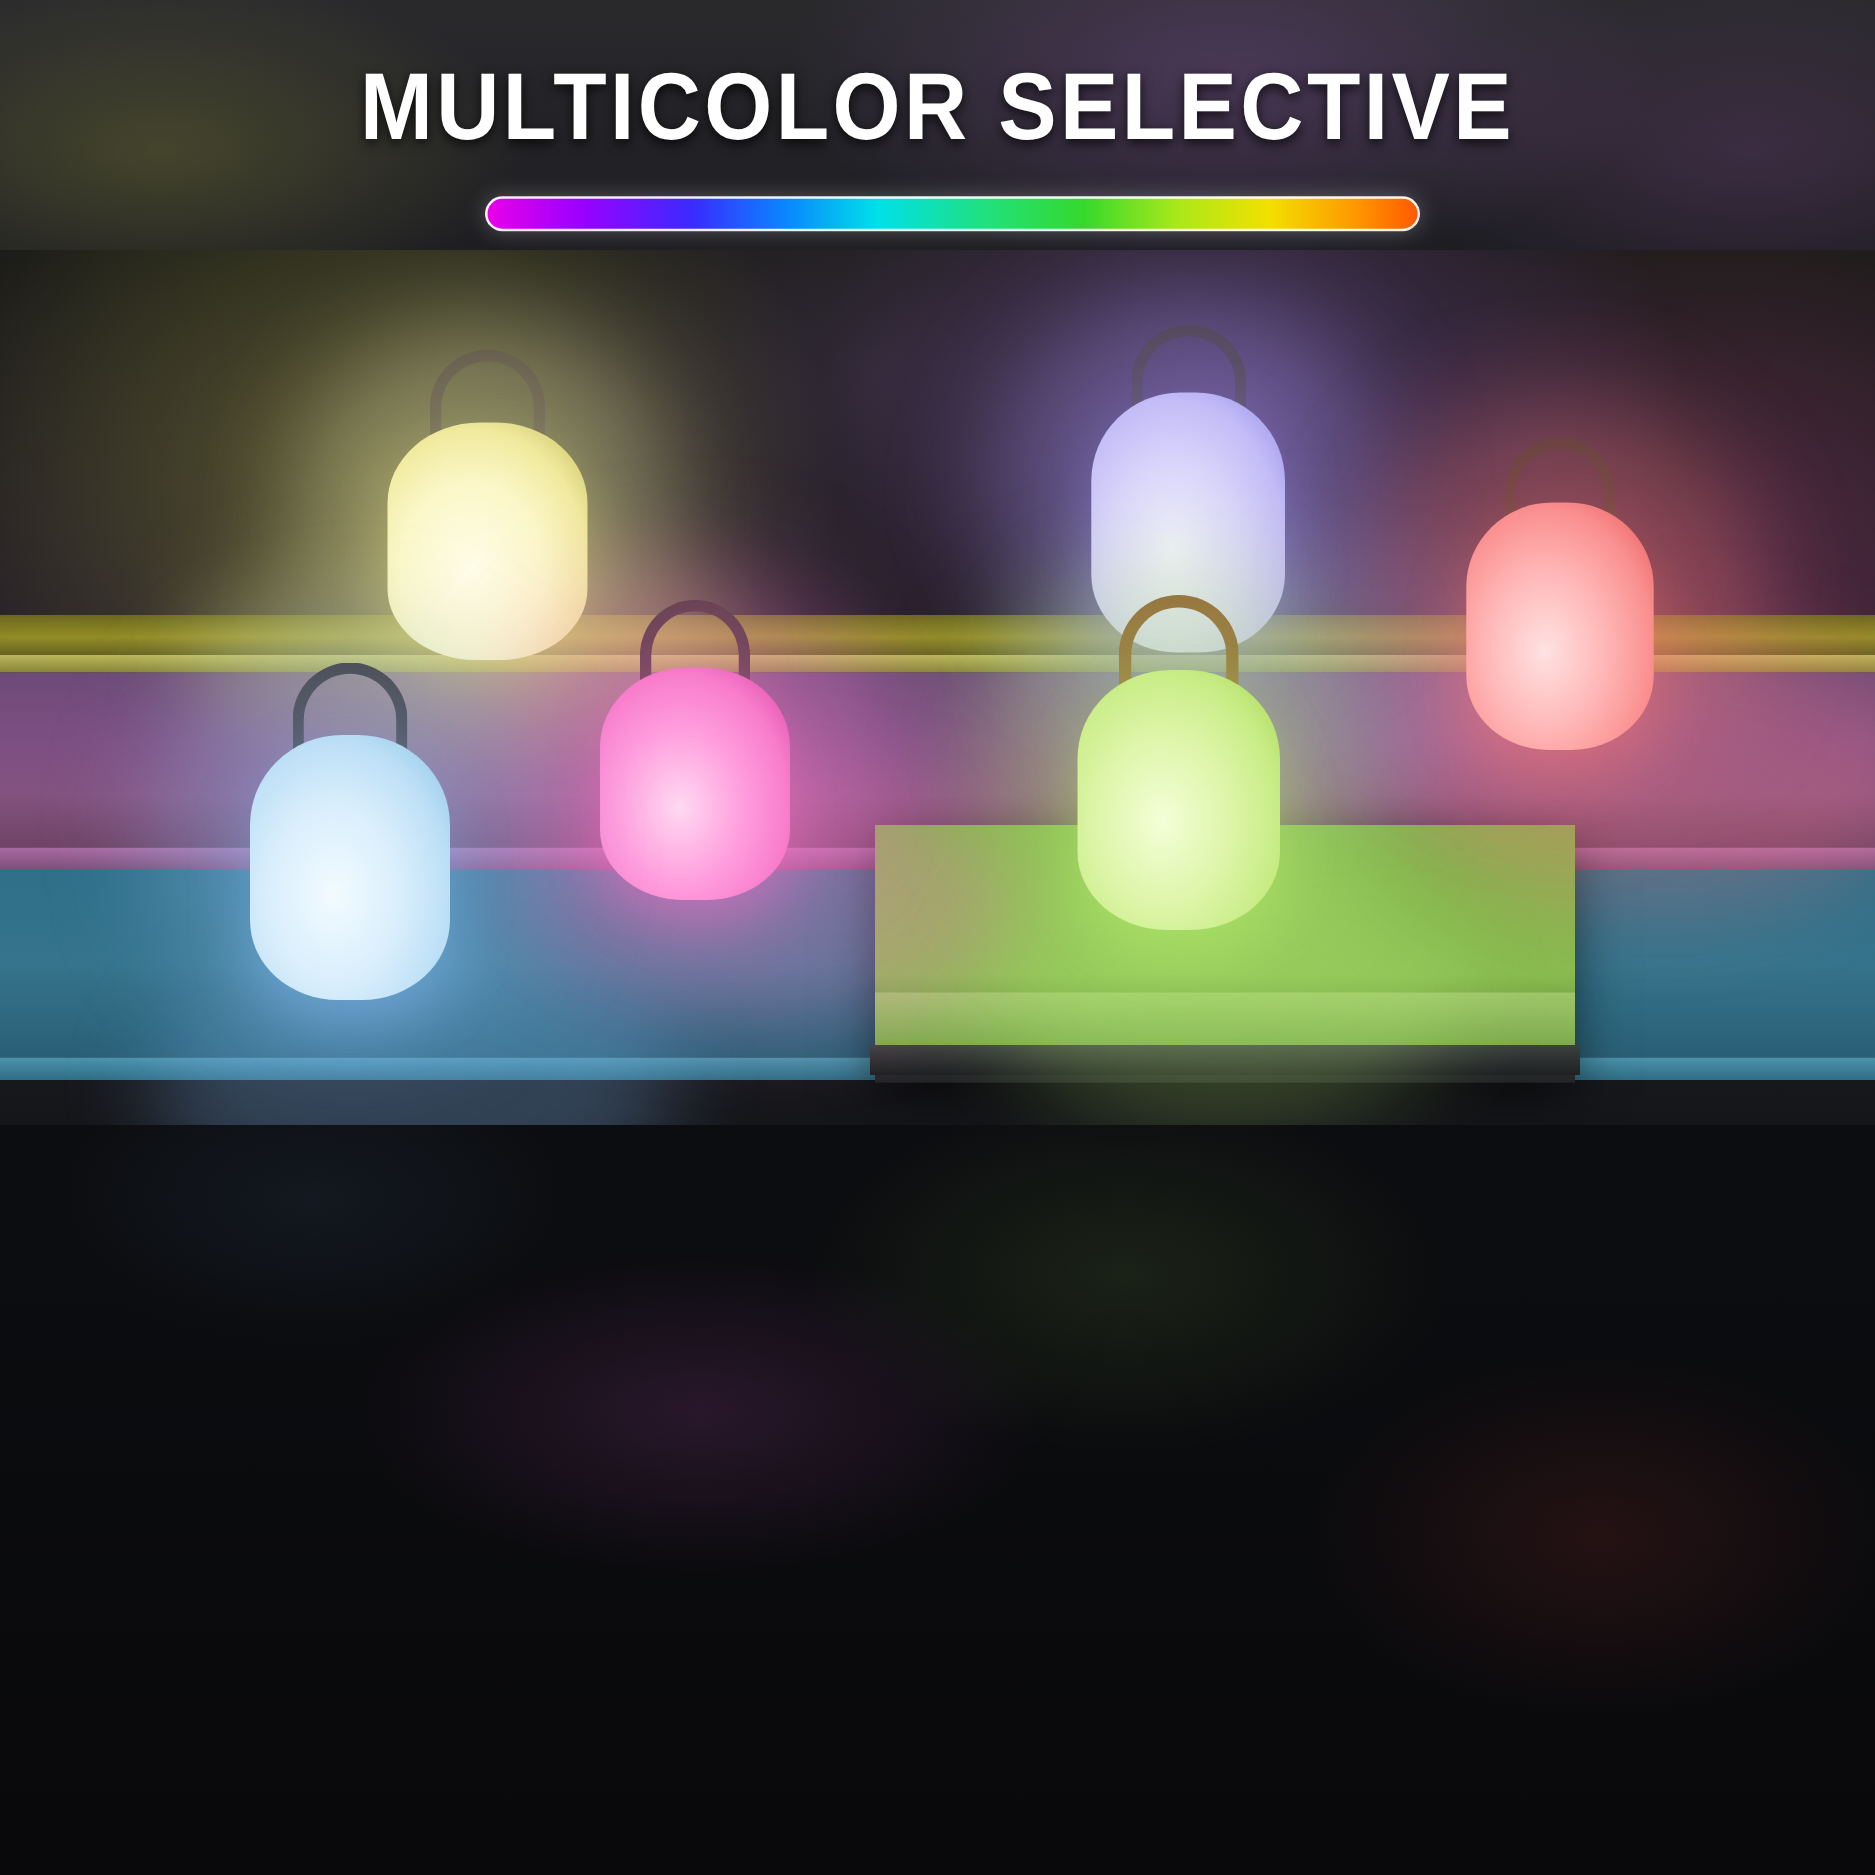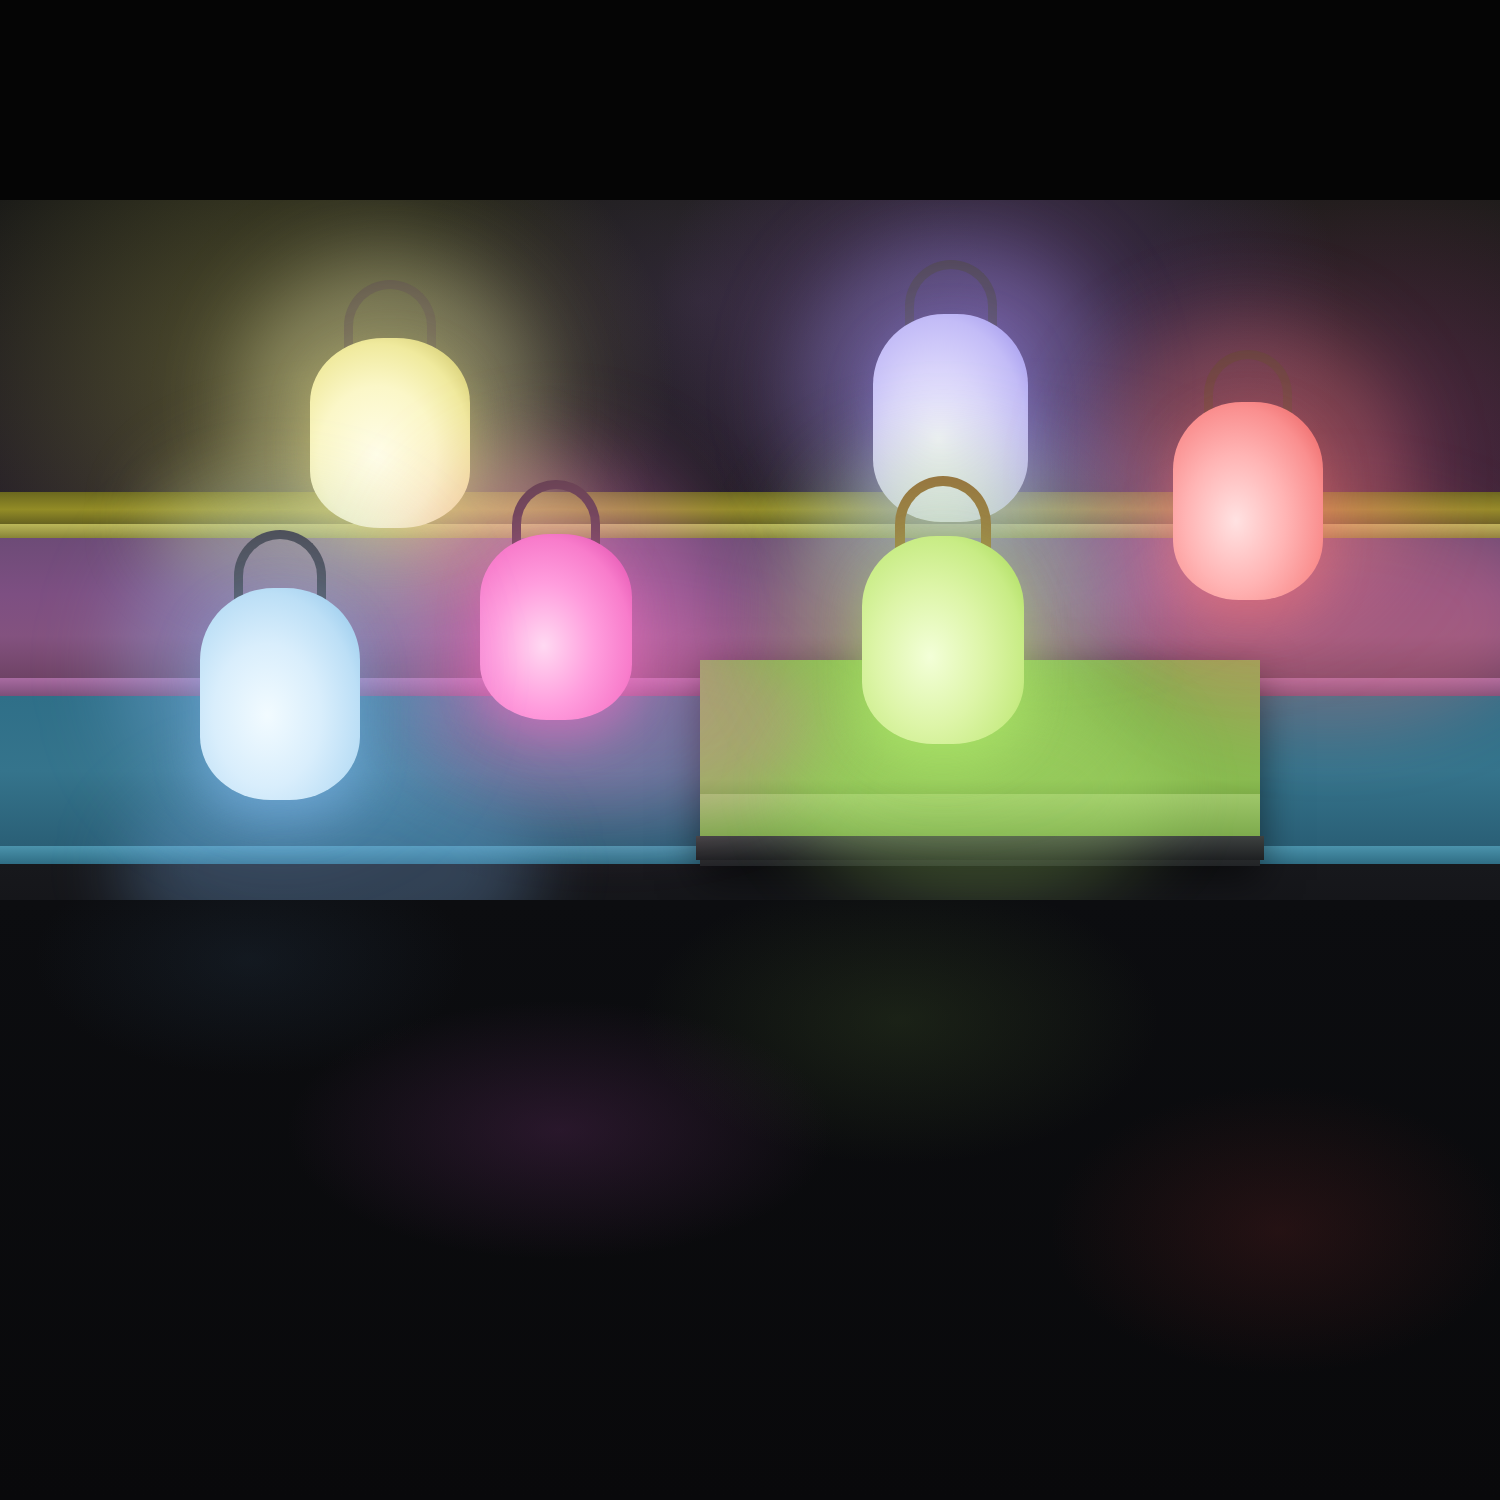--- a/index.html
+++ b/index.html
@@ -108,20 +108,24 @@
   }
 
   
   #feature-list { position:absolute; left:78px; top:920px; width:1020px; }
 </style>
 </head>
 <body>
 
 <div id="page">
 
+  <div id="hero">
+    <div id="hero-title">MULTICOLOR SELECTIVE</div>
+    <div id="gradient-bar"></div>
+  </div>
 
   <div id="scene">
     <div class="riser" id="riser-olive"></div>
     <div class="riser" id="tread-olive"></div>
     <div class="riser" id="riser-purple"></div>
     <div class="riser" id="tread-purple"></div>
     <div class="riser" id="riser-teal"></div>
     <div class="riser" id="tread-teal"></div>
     <div class="riser" id="floor-dark"></div>
 

